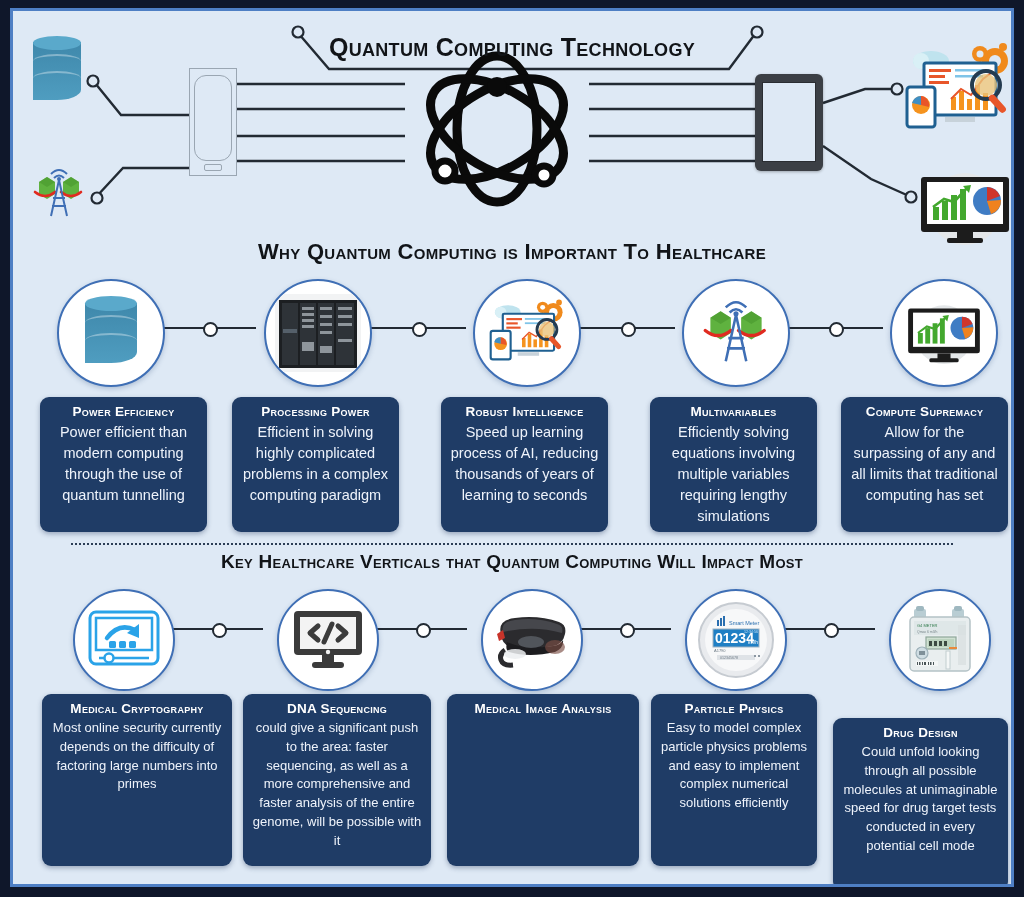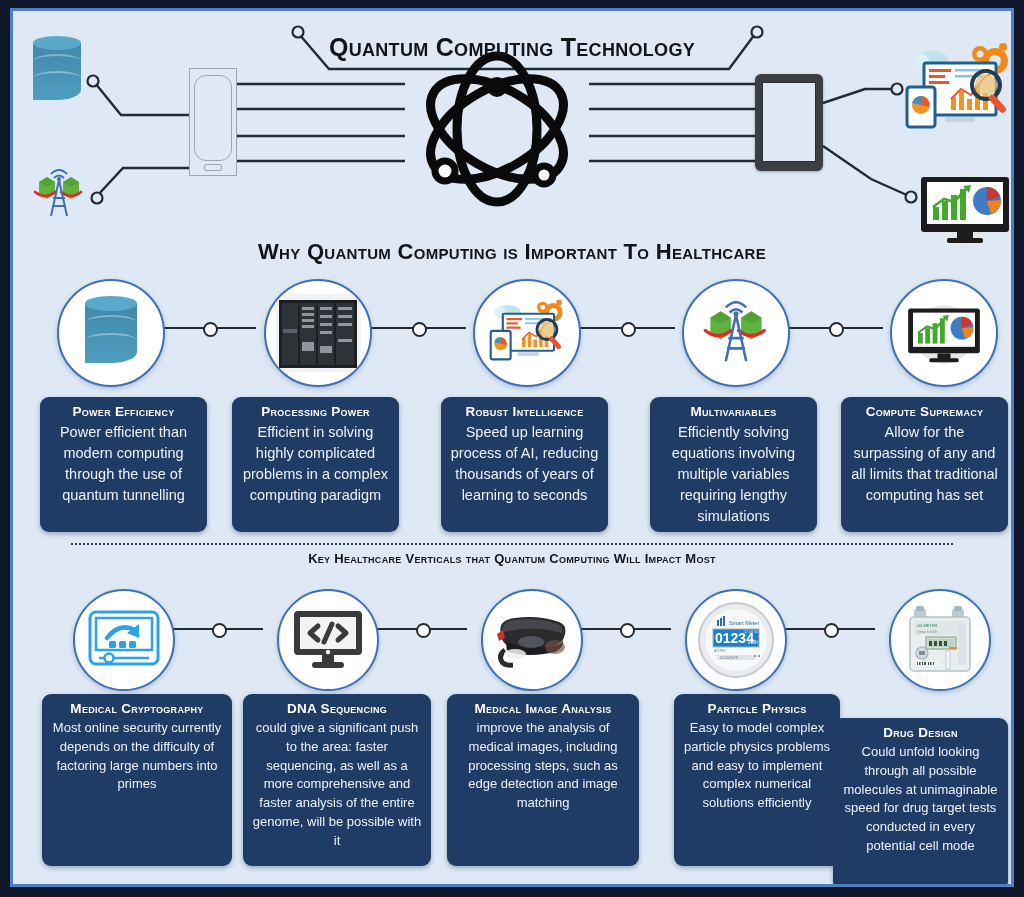--- a/index.html
+++ b/index.html
@@ -19,21 +19,21 @@
   
   .heading{
     position:absolute;left:0;right:0;text-align:center;
     font-weight:bold;color:#111418;
     font-family:"Liberation Sans",sans-serif;
     font-variant:small-caps;letter-spacing:.3px;
     white-space:nowrap;
   }
   #h-title{top:22px;font-size:25px;}
   #h-why{top:228px;font-size:22px;}
-  #h-key{top:540px;font-size:13px;}
+  #h-key{top:540px;font-size:19px;}
 
   .dotted-sep{
     position:absolute;left:58px;right:58px;top:532px;
     border-top:2px dotted #2b3d55;height:0;
   }
 
   
   .topzone{position:absolute;left:0;top:0;width:100%;height:228px;}
   .topzone svg{position:absolute;left:0;top:0;}
 
@@ -528,23 +528,22 @@
     <div class="card" style="left:29px;top:683px;width:190px;height:172px;">
       <span class="ttl">Medical Cryptography</span>
       <span class="bdy">Most online security currently depends on the difficulty of factoring large numbers into primes</span>
     </div>
     <div class="card" style="left:230px;top:683px;width:188px;height:172px;">
       <span class="ttl">DNA Sequencing</span>
       <span class="bdy">could give a significant push to the area: faster sequencing, as well as a more comprehensive and faster analysis of the entire genome, will be possible with it</span>
     </div>
     <div class="card" style="left:434px;top:683px;width:192px;height:172px;">
       <span class="ttl">Medical Image Analysis</span>
-      <span class="bdy">improve the analysis of medical images, including processing steps, such as edge detection and image matching</span>
-    </div>
-    <div class="card" style="left:638px;top:683px;width:166px;height:172px;margin-left:23px;">
+    </div>
+    <div class="card" style="left:638px;top:683px;width:166px;height:172px;">
       <span class="ttl">Particle Physics</span>
       <span class="bdy">Easy to model complex particle physics problems and easy to implement complex numerical solutions efficiently</span>
     </div>
     <div class="card" style="left:820px;top:707px;width:175px;height:172px;">
       <span class="ttl">Drug Design</span>
       <span class="bdy">Could unfold looking through all possible molecules at unimaginable speed for drug target tests conducted in every potential cell mode</span>
     </div>
   </div>
 
  </div>

